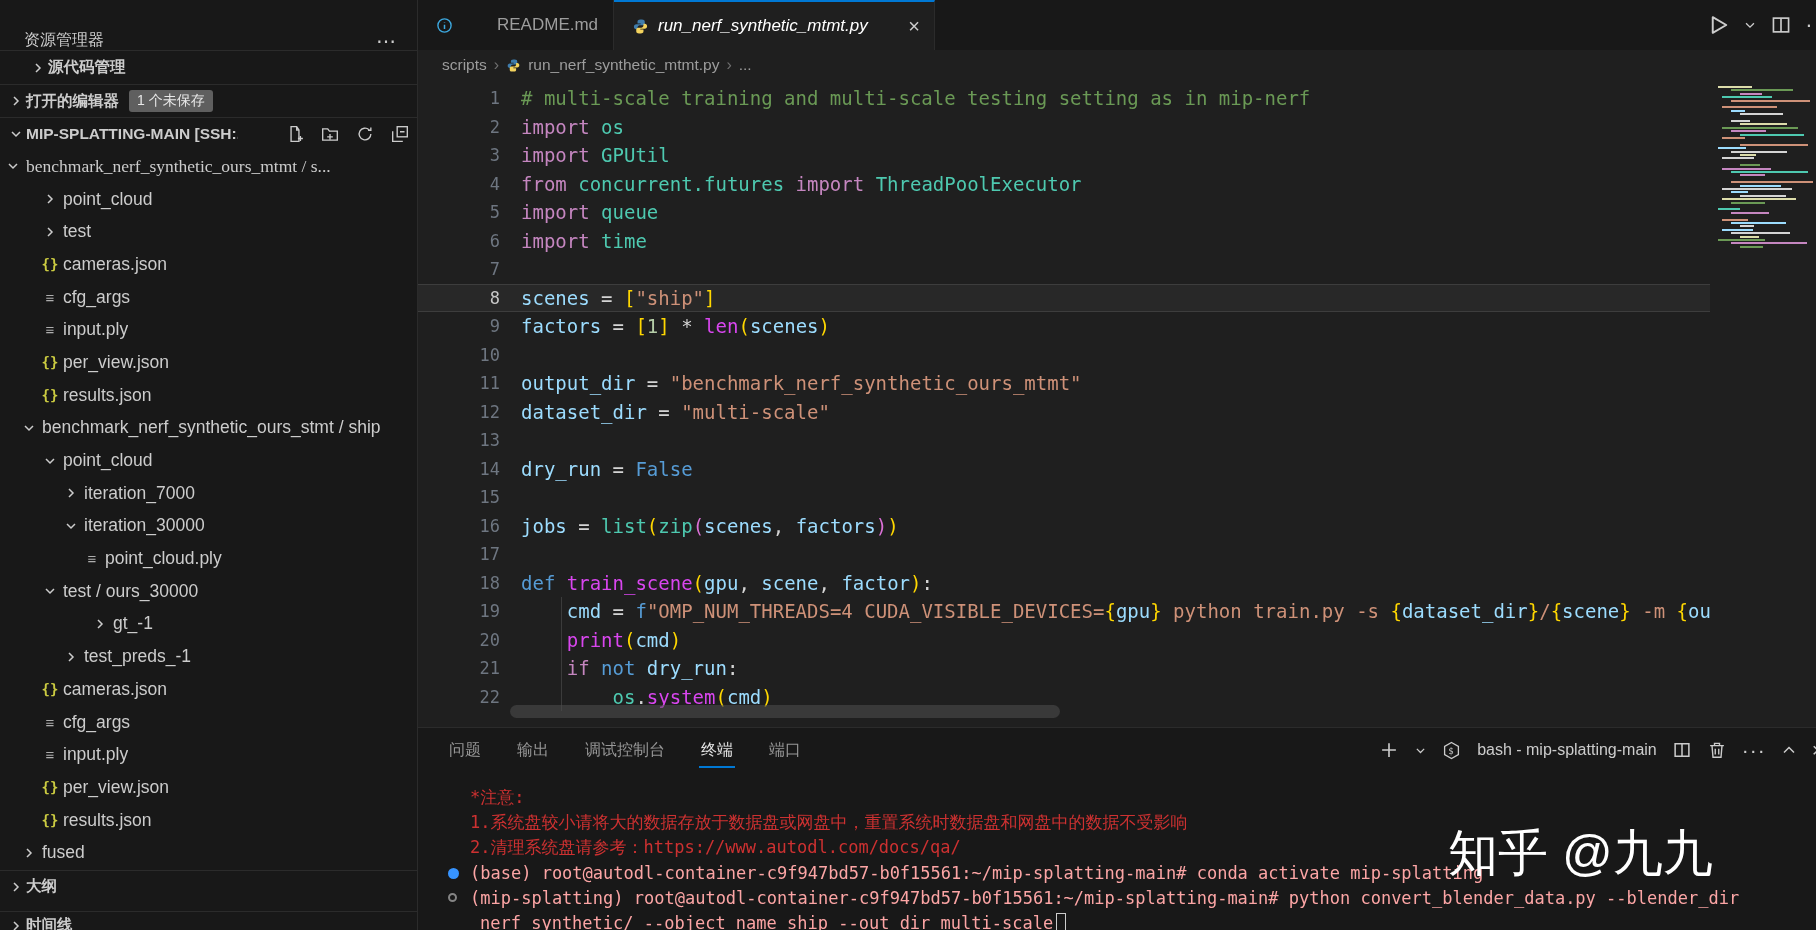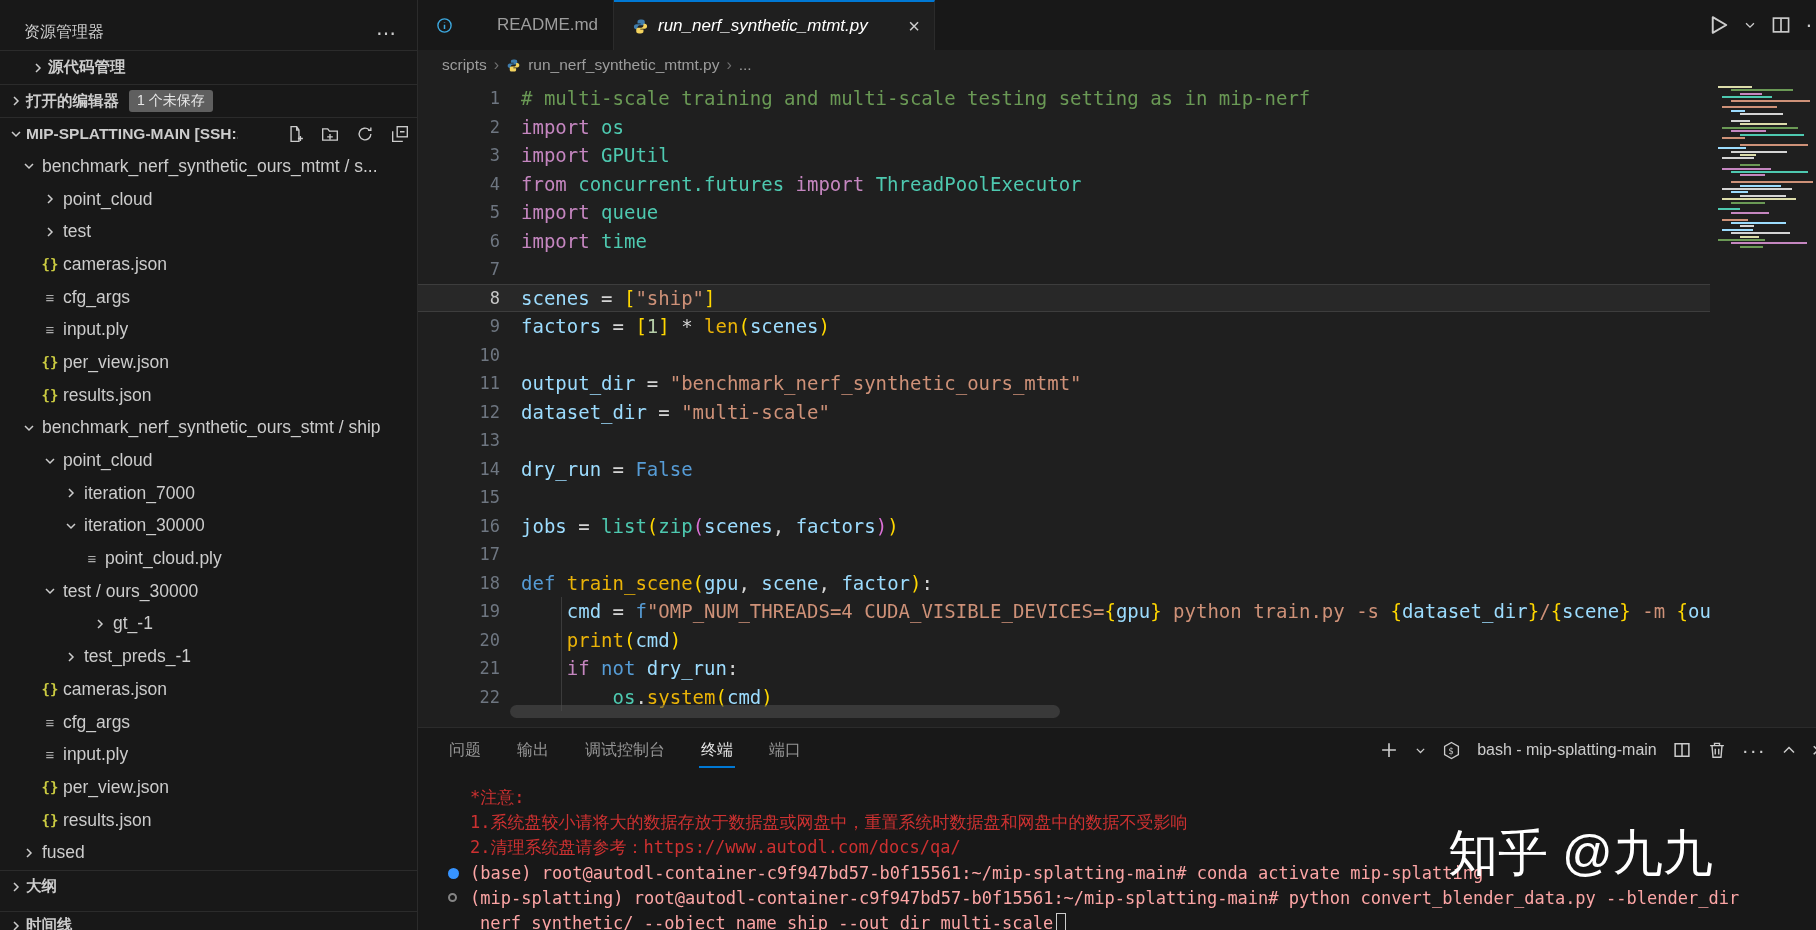--- a/index.html
+++ b/index.html
@@ -3,21 +3,21 @@
 <meta charset="utf-8">
 <style>
   * { margin:0; padding:0; box-sizing:border-box; }
   html,body { width:1816px; height:930px; overflow:hidden; background:#1f1f1f;
     font-family:"Liberation Sans", sans-serif; }
   .app { position:relative; width:1816px; height:930px; background:#1f1f1f; color:#cccccc; }
 
   
   .sidebar { position:absolute; left:0; top:0; width:418px; height:930px;
     background:#181818; border-right:1px solid #2b2b2b; overflow:hidden; }
-  .sb-title-row { position:absolute; left:0; top:0; width:100%; height:50px;
+  .sb-title-row { position:absolute; left:0; top:8px; width:100%; height:50px;
     display:flex; align-items:center; padding:15px 20px 0 24px; }
   .sb-title { font-size:16px; color:#cccccc; }
   .sb-more { margin-left:auto; font-size:20px; color:#cccccc; cursor:pointer; letter-spacing:1px; }
   .sb-section { position:absolute; left:0; width:100%; border-top:1px solid #2b2b2b;
     display:flex; align-items:center; padding-left:6px; font-weight:bold; font-size:15.5px; color:#cccccc; }
   .sb-section .chev { width:20px; height:16px; display:inline-flex; align-items:center; justify-content:center; }
   .badge { margin-left:10px; background:#5f5f5f; color:#e8e8e8; font-weight:normal;
     font-size:14px; padding:2px 8px; border-radius:3px; }
   .ws-icons { margin-left:auto; display:flex; gap:17px; padding-right:8px; }
   .ws-icons .ic { width:18px; height:18px; display:inline-flex; align-items:center; justify-content:center; cursor:pointer; }
@@ -49,21 +49,21 @@
   .editor { position:absolute; left:0; top:80px; width:100%; height:647px; background:#1f1f1f; overflow:hidden; }
   #code { position:absolute; left:0; top:4px; width:100%; }
   .cl { height:28.5px; display:flex; align-items:center; white-space:pre;
     font-family:"DejaVu Sans Mono", monospace; }
   .cl .ln { width:82px; flex:none; text-align:right; color:#6e7681; font-size:17px; }
   .cl .ct { margin-left:21px; font-size:19px; color:#d4d4d4; }
   .cl.cur { background:rgba(255,255,255,0.045);
     box-shadow: inset 0 1px 0 rgba(255,255,255,0.10), inset 0 -1px 0 rgba(255,255,255,0.10); }
   .cl.cur .ln { color:#c8c8c8; }
   .tk-com{color:#6a9955} .tk-kw{color:#c586c0} .tk-kb{color:#569cd6} .tk-var{color:#9cdcfe}
-  .tk-str{color:#ce9178} .tk-num{color:#b5cea8} .tk-fn{color:#eab308} .tk-cls{color:#4ec9b0}
+  .tk-str{color:#ce9178} .tk-num{color:#b5cea8} .tk-fn{color:#d946ef} .tk-cls{color:#4ec9b0}
   .tk-op{color:#d4d4d4} .tk-b1{color:#ffd700} .tk-b2{color:#da70d6} .tk-ws{color:#d4d4d4}
   .indent-guide { position:absolute; left:143px; top:517px; width:1px; height:114px; background:#3b3b3b; }
   .hscroll { position:absolute; left:92px; top:625px; width:550px; height:13px;
     background:#4f4f4f; opacity:.55; border-radius:7px; cursor:pointer; }
   .minimap { position:absolute; right:0; top:0; width:106px; height:647px; background:#1f1f1f; cursor:pointer; }
   #minimap-bars { position:absolute; inset:0; }
 
   
   .panel { position:absolute; left:0; top:727px; width:100%; height:203px;
     background:#181818; border-top:1px solid #2b2b2b; }
@@ -147,21 +147,21 @@
         <span class="ic">
           <svg width="18" height="18" viewBox="0 0 16 16">
               <rect x="5.5" y="1.5" width="9" height="9" fill="none" stroke="#cccccc" stroke-width="1.2"></rect>
               <path d="M1.5 5.5v9h9M8 6h4" fill="none" stroke="#cccccc" stroke-width="1.2"></path>
             </svg>
         </span>
       </span>
     </div>
 
     <div id="tree">
-        <div class="trow" style="padding-left: 16px;">
+        <div class="trow" style=" font-family: Liberation Serif, serif;">
           <span class="slot">
             <svg width="16" height="16" viewBox="0 0 16 16">
               <path d="M4 6l4 4 4-4" fill="none" stroke="#cccccc" stroke-width="1.5"></path>
             </svg>
           </span>
           <span class="lbl">benchmark_nerf_synthetic_ours_mtmt / s...</span>
         </div>
         <div class="trow" style="padding-left: 37px;">
           <span class="slot">
             <svg width="16" height="16" viewBox="0 0 16 16">

